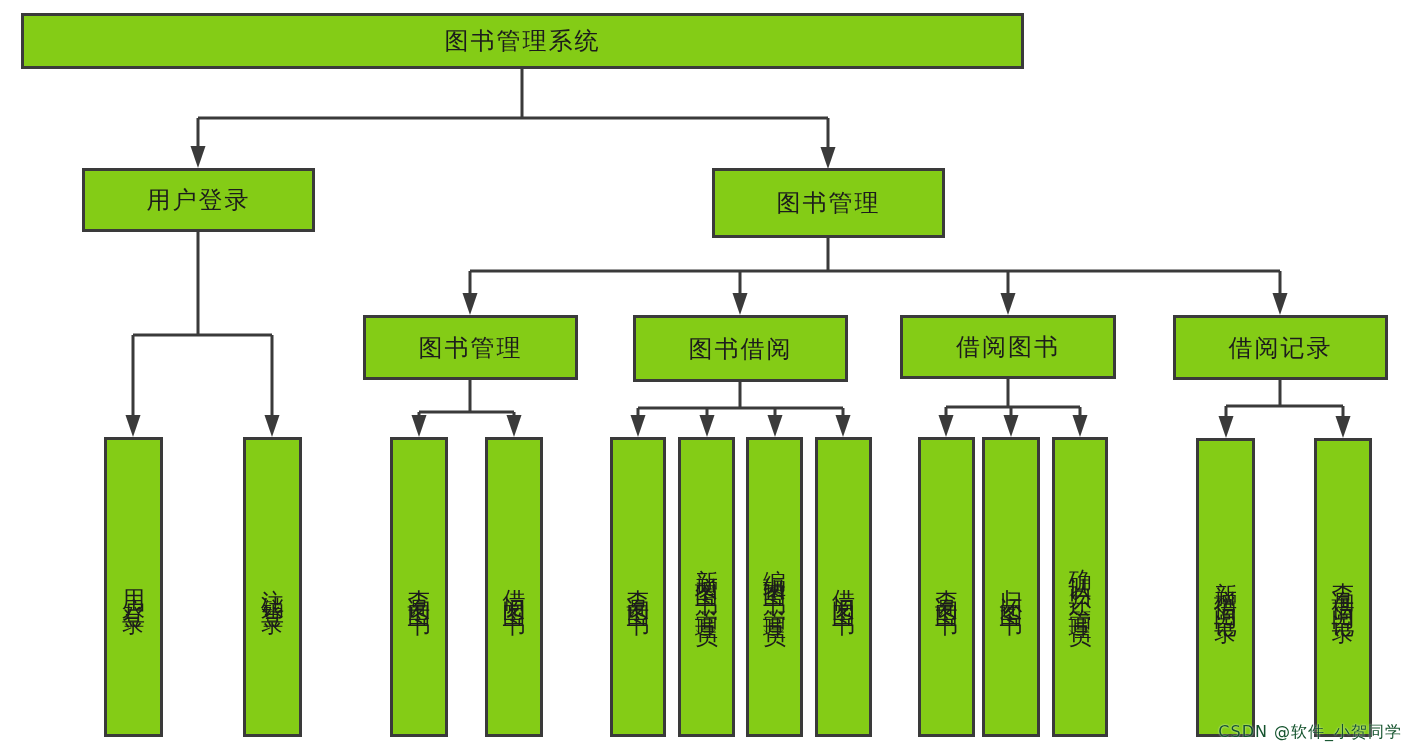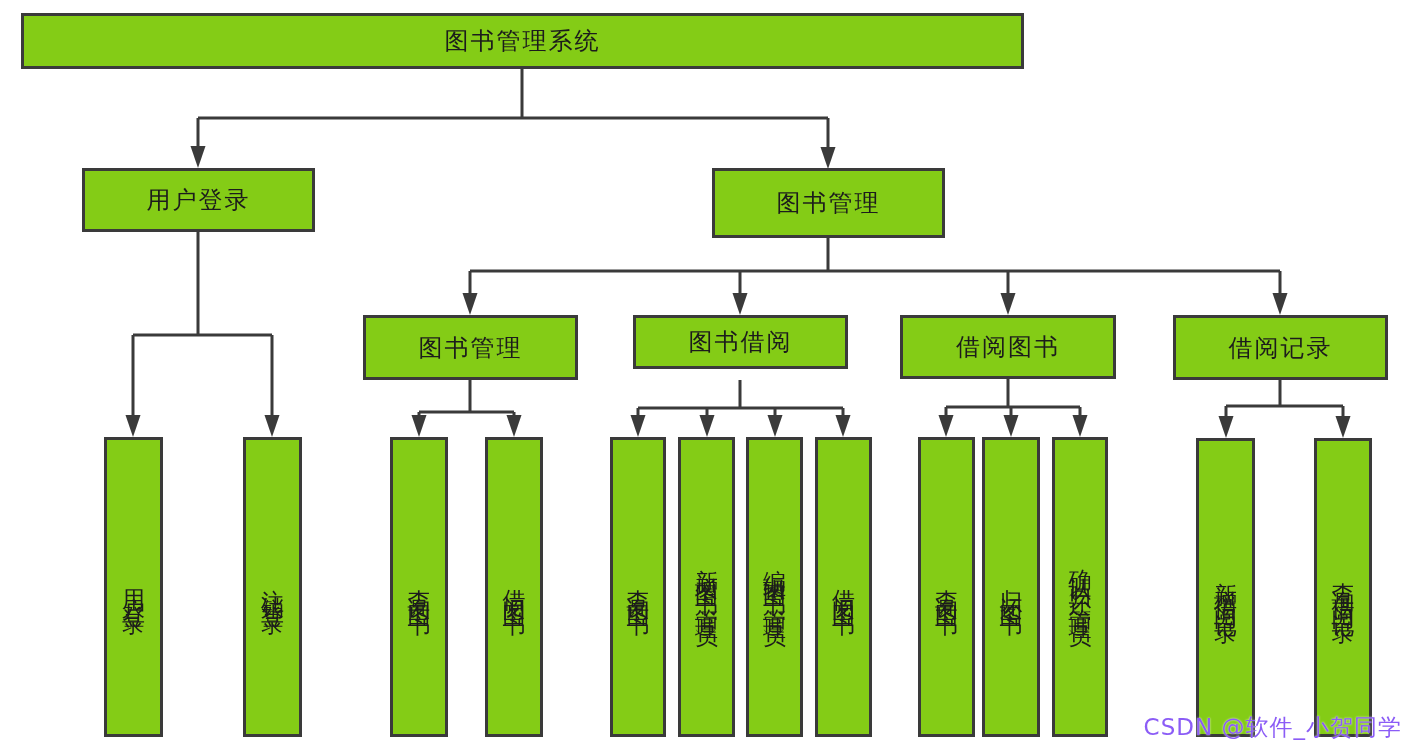--- a/index.html
+++ b/index.html
@@ -41,22 +41,22 @@
     text-orientation: mixed;
     font-size: 23px;
     letter-spacing: 8px;
     line-height: 1;
     color: #1c1c1c;
   }
   .watermark {
     position: absolute;
     right: 3px;
     bottom: 4px;
-    font-size: 23px;
-    color: #8b5cf6;
+    font-size: 16px;
+    color: #14532d;
     letter-spacing: 1px;
     white-space: nowrap;
     z-index: 10;
     text-shadow: 0 0 2px rgba(255,255,255,0.9);
   }
 </style>
 </head>
 <body>
 
 <div id="stage">
@@ -108,21 +108,21 @@
   <div class="node hnode" style="left:82px; top:168px; width:233px; height:64px;">
     <span>用户登录</span>
   </div>
   <div class="node hnode" style="left:712px; top:168px; width:233px; height:70px;">
     <span>图书管理</span>
   </div>
 
   <div class="node hnode" style="left:363px; top:315px; width:215px; height:65px;">
     <span>图书管理</span>
   </div>
-  <div class="node hnode" style="left:633px; top:315px; width:215px; height:54px;">
+  <div class="node hnode" style="left:633px; top:315px; width:215px; height:67px;">
     <span>图书借阅</span>
   </div>
   <div class="node hnode" style="left:900px; top:315px; width:216px; height:64px;">
     <span>借阅图书</span>
   </div>
   <div class="node hnode" style="left:1173px; top:315px; width:215px; height:65px;">
     <span>借阅记录</span>
   </div>
 
   <div class="node leaf" style="left:104px; top:437px; width:59px; height:300px;">

